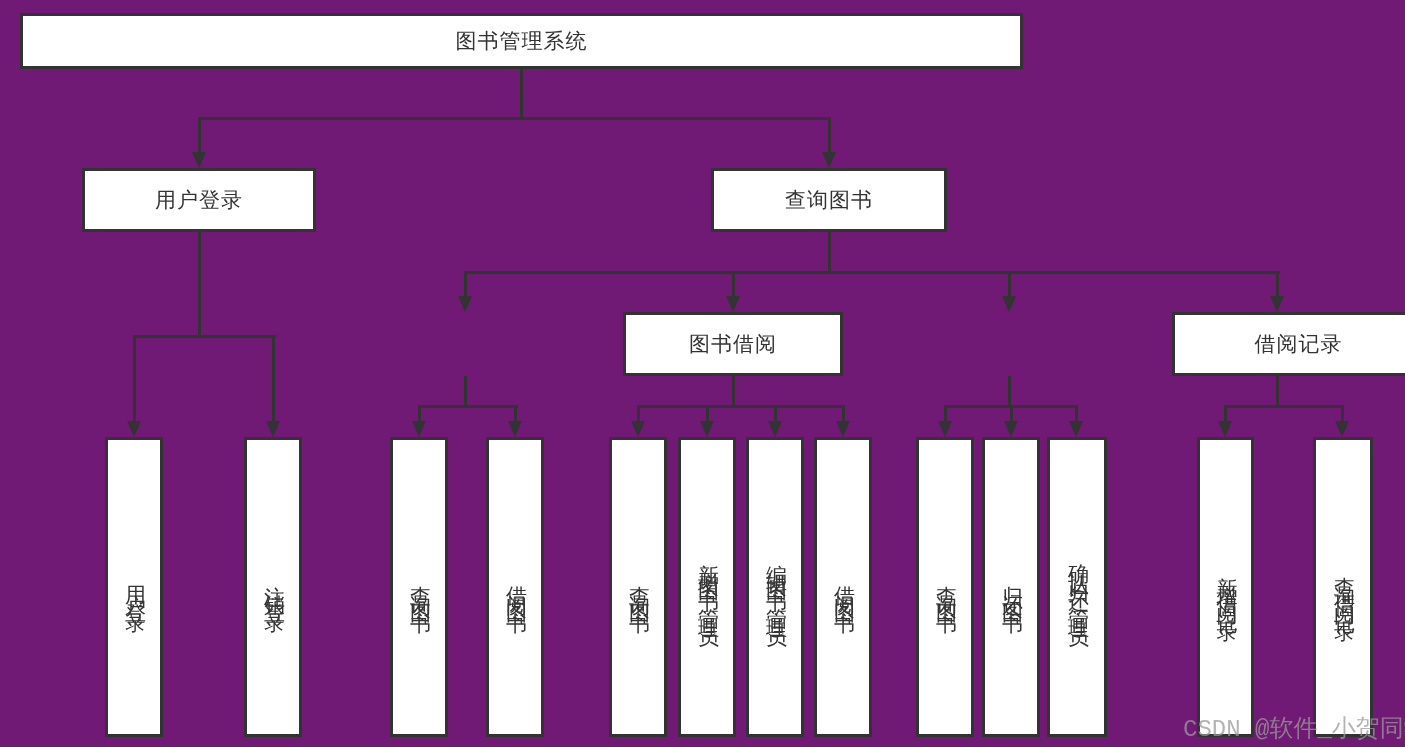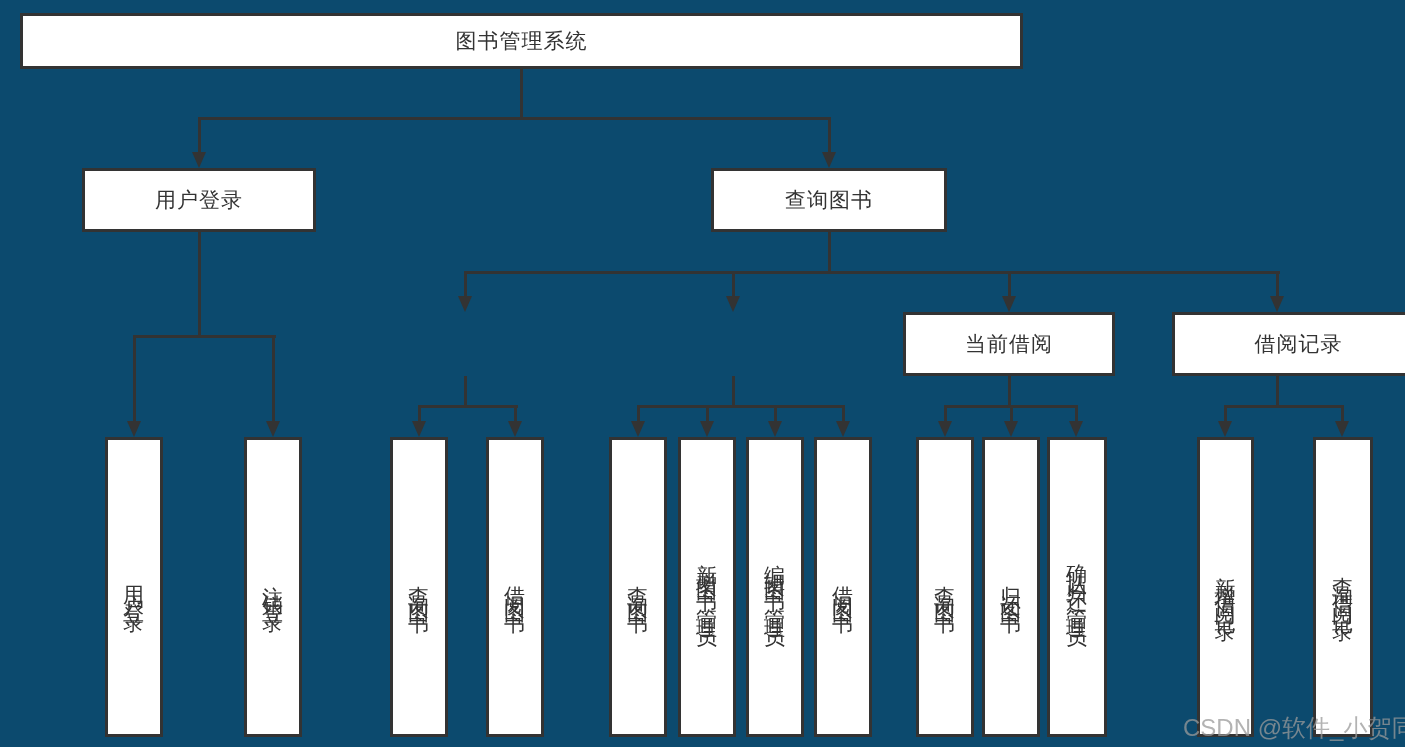--- a/index.html
+++ b/index.html
@@ -1,20 +1,20 @@
 <!DOCTYPE html>
 <html><head>
 <meta charset="utf-8">
 <style>
   html,body{margin:0;padding:0;background:#ffffff;}
   #canvas{
     position:relative;
     width:1405px;height:747px;
-    background:#0c4a6e;
-    font-family:Liberation Sans, sans-serif;
+    background:#701a75;
+    font-family:Liberation Mono, monospace;
     overflow:hidden;
   }
   .node{
     position:absolute;
     box-sizing:border-box;
     border:3px solid #333333;
     background:#ffffff;
     display:flex;
     align-items:center;
     justify-content:center;
@@ -81,22 +81,22 @@
   <div class="hline" style="left:464px;top:271px;width:816px"></div>
   <div class="vline" style="left:464px;top:271px;height:25px"></div>
   <div class="arrow" style="left:458px;top:296px"></div>
   <div class="vline" style="left:732px;top:271px;height:25px"></div>
   <div class="arrow" style="left:726px;top:296px"></div>
   <div class="vline" style="left:1008px;top:271px;height:25px"></div>
   <div class="arrow" style="left:1002px;top:296px"></div>
   <div class="vline" style="left:1276px;top:271px;height:25px"></div>
   <div class="arrow" style="left:1270px;top:296px"></div>
 
-  <div class="node" style="left:903px;top:312px;width:212px;height:64px">
-    <span>当前借阅</span>
+  <div class="node" style="left:623px;top:312px;width:220px;height:64px">
+    <span>图书借阅</span>
   </div>
   <div class="node" style="left:1172px;top:312px;width:253px;height:64px">
     <span>借阅记录</span>
   </div>
 
   <div class="vline" style="left:464px;top:376px;height:31px"></div>
   <div class="hline" style="left:418px;top:405px;width:100px"></div>
   <div class="vline" style="left:418px;top:405px;height:16px"></div>
   <div class="arrow" style="left:412px;top:421px"></div>
   <div class="vline" style="left:514px;top:405px;height:16px"></div>

